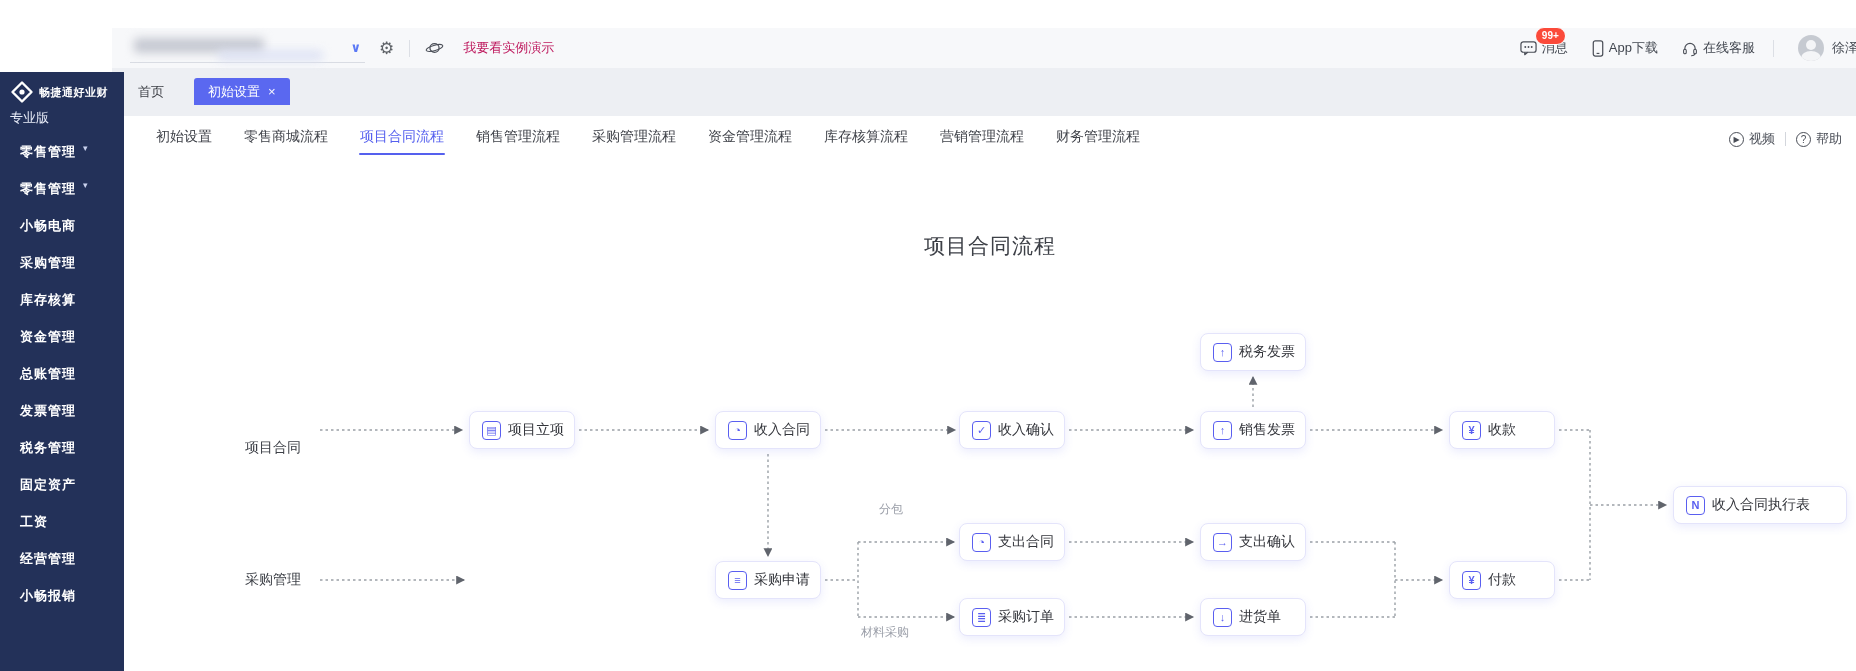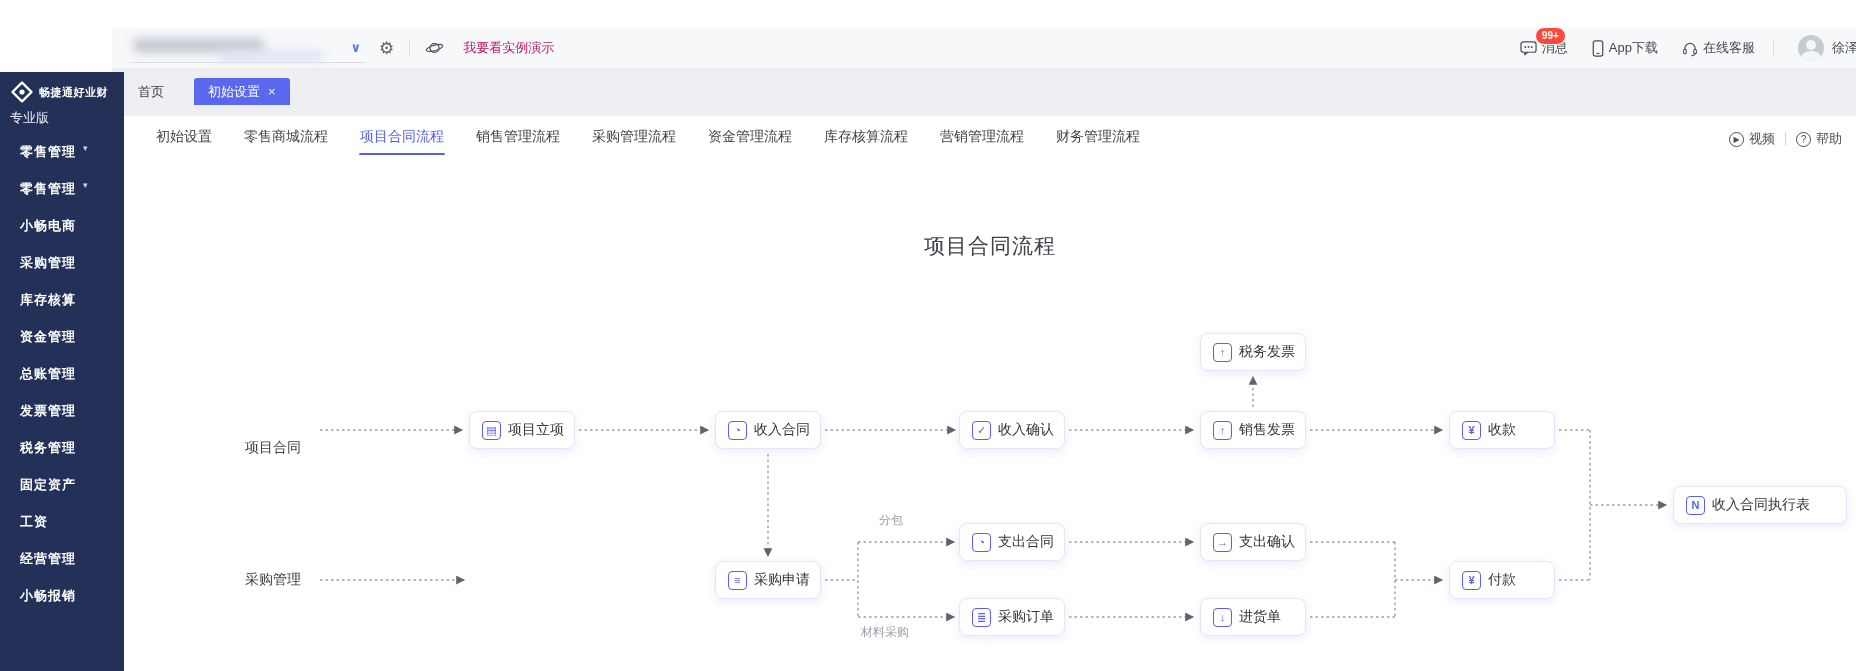--- a/index.html
+++ b/index.html
@@ -274,21 +274,21 @@
         <path d="M1435 418 H1466"></path>
         <path d="M1466 268 V418"></path>
         <path d="M1466 343 H1542" marker-end="url(#ah)"></path>
       </g>
     </svg>
 
     <div class="flow-title">项目合同流程</div>
 
     <span class="rowlabel" style="left:121px;top:277px">项目合同</span>
     <span class="rowlabel" style="left:121px;top:409px">采购管理</span>
-    <span class="branch-label" style="left:755px;top:350px">分包</span>
+    <span class="branch-label" style="left:755px;top:339px">分包</span>
     <span class="branch-label" style="left:737px;top:462px">材料采购</span>
 
     <div class="fnode" style="left:345px;top:249px">
       <span class="nicon">▤</span>
       <span>项目立项</span>
     </div>
     <div class="fnode" style="left:591px;top:249px">
       <span class="nicon">◔</span>
       <span>收入合同</span>
     </div>

